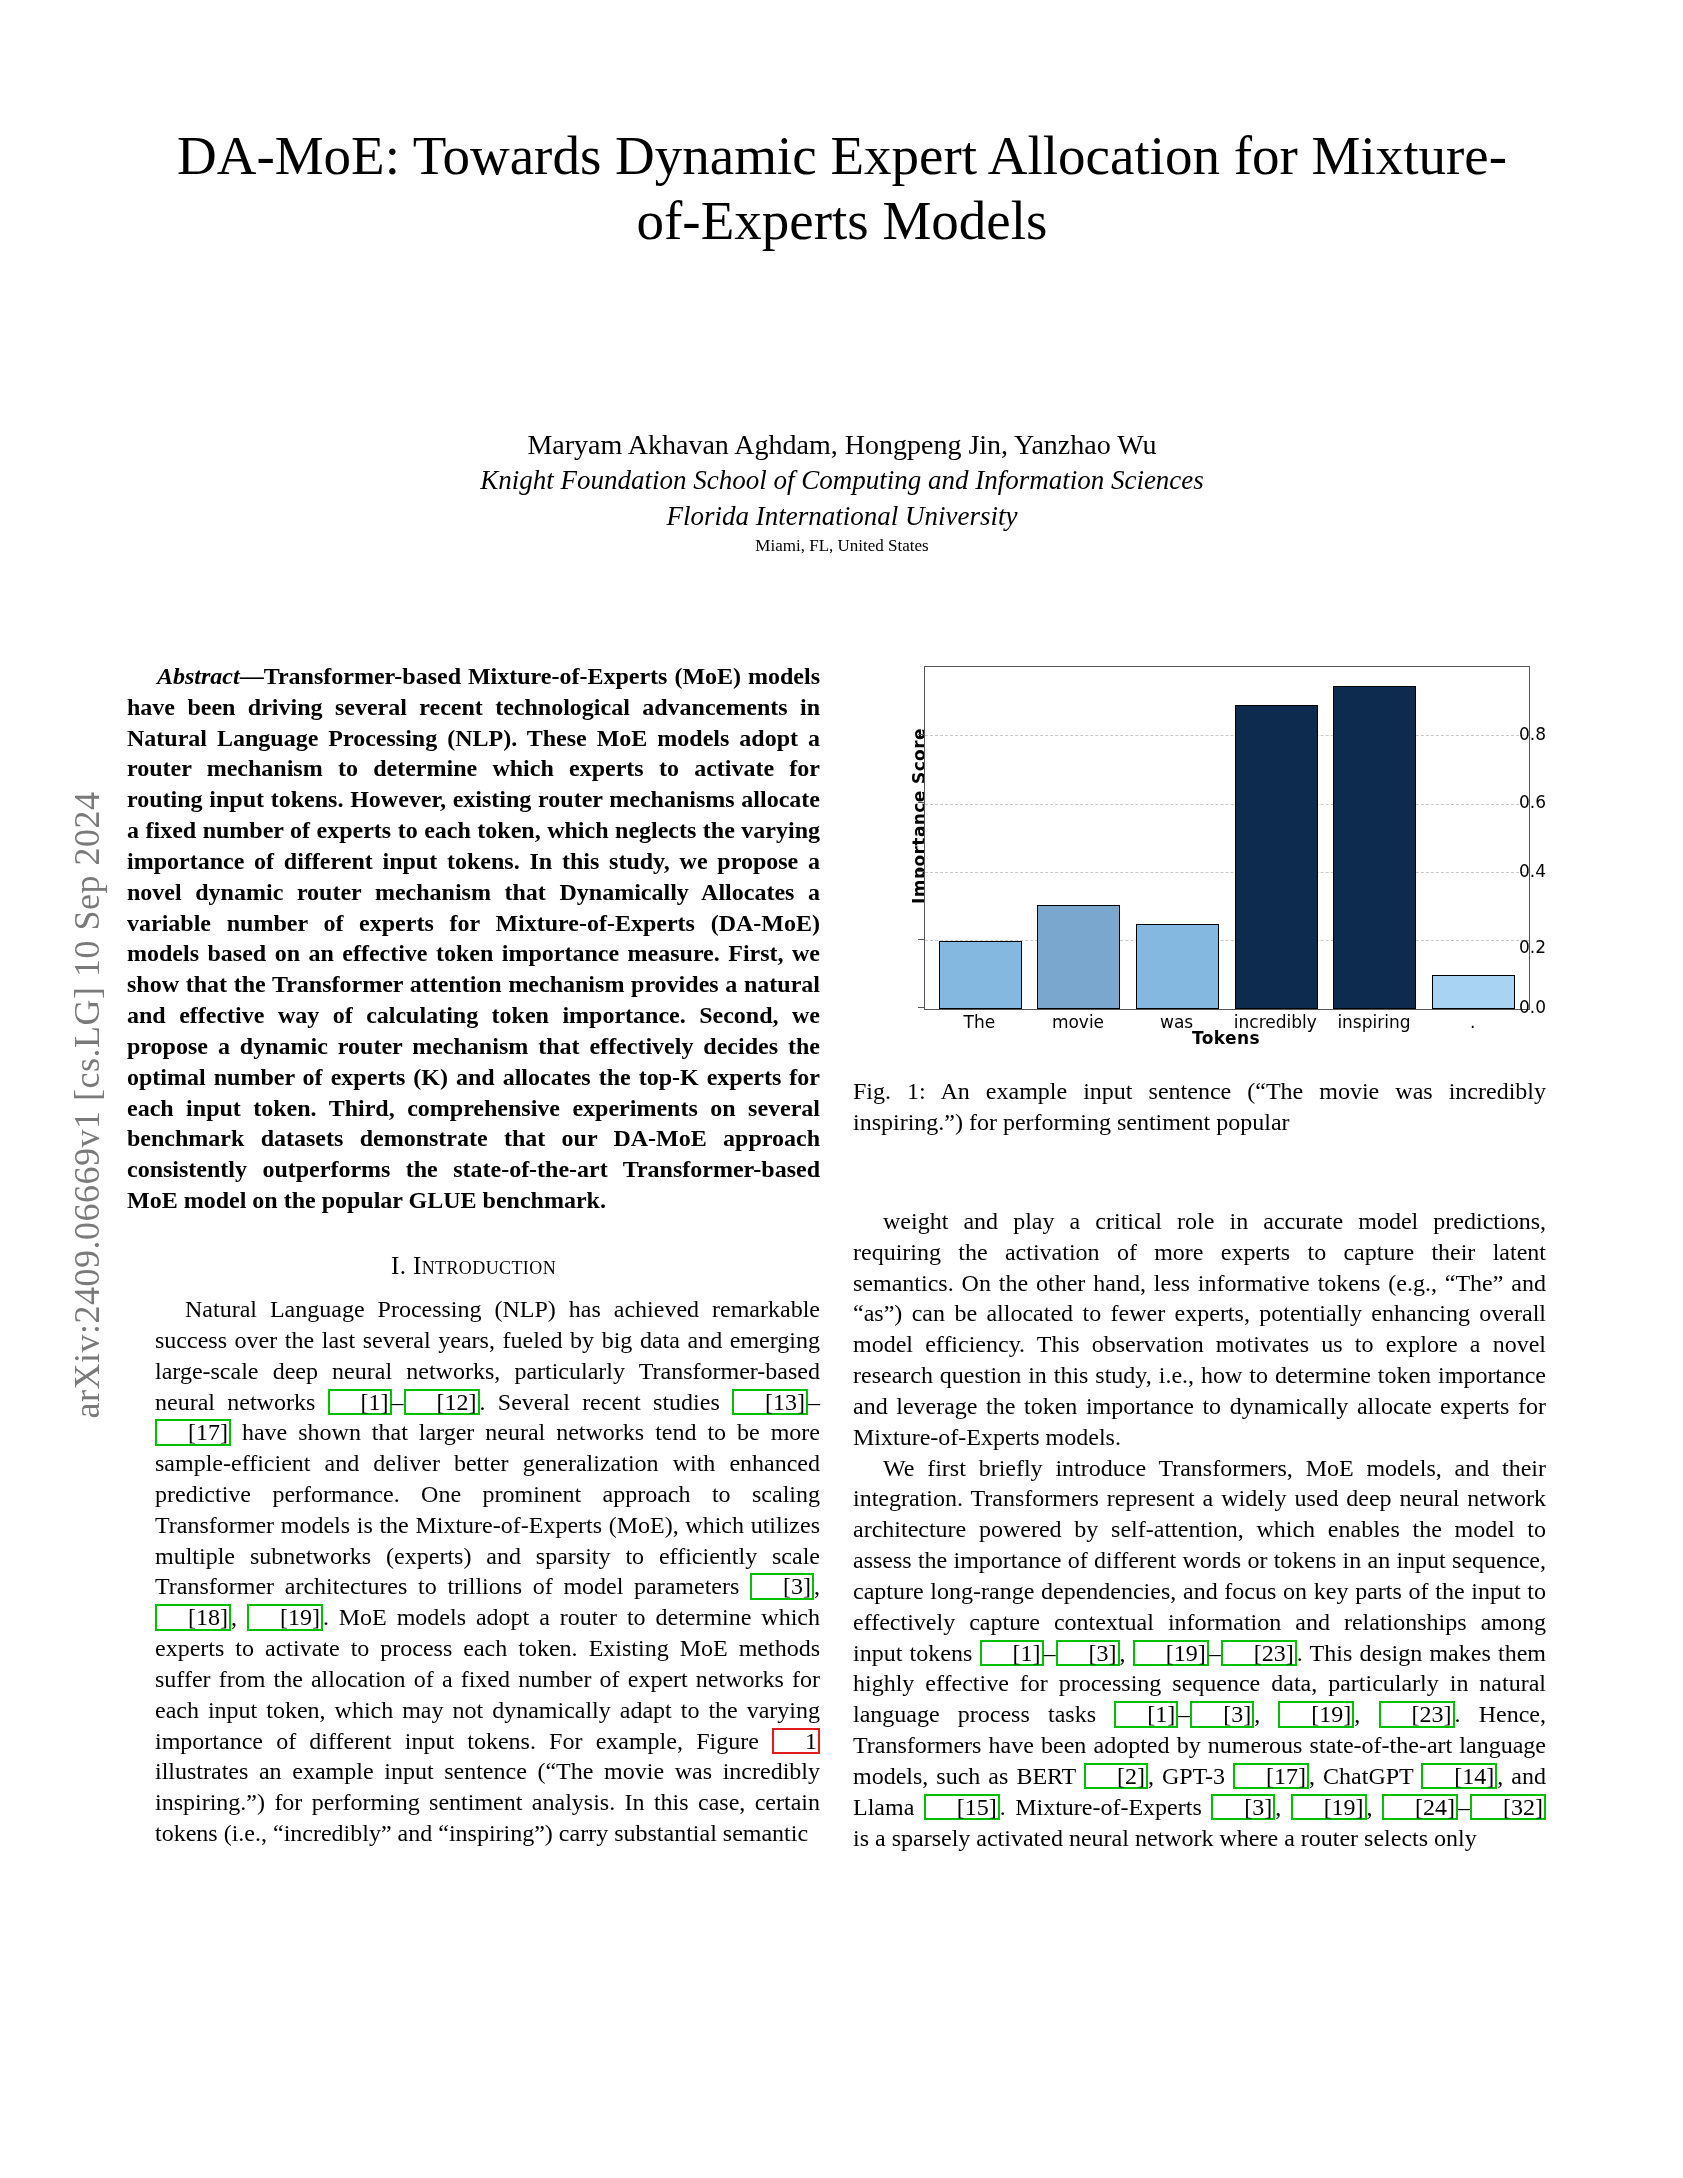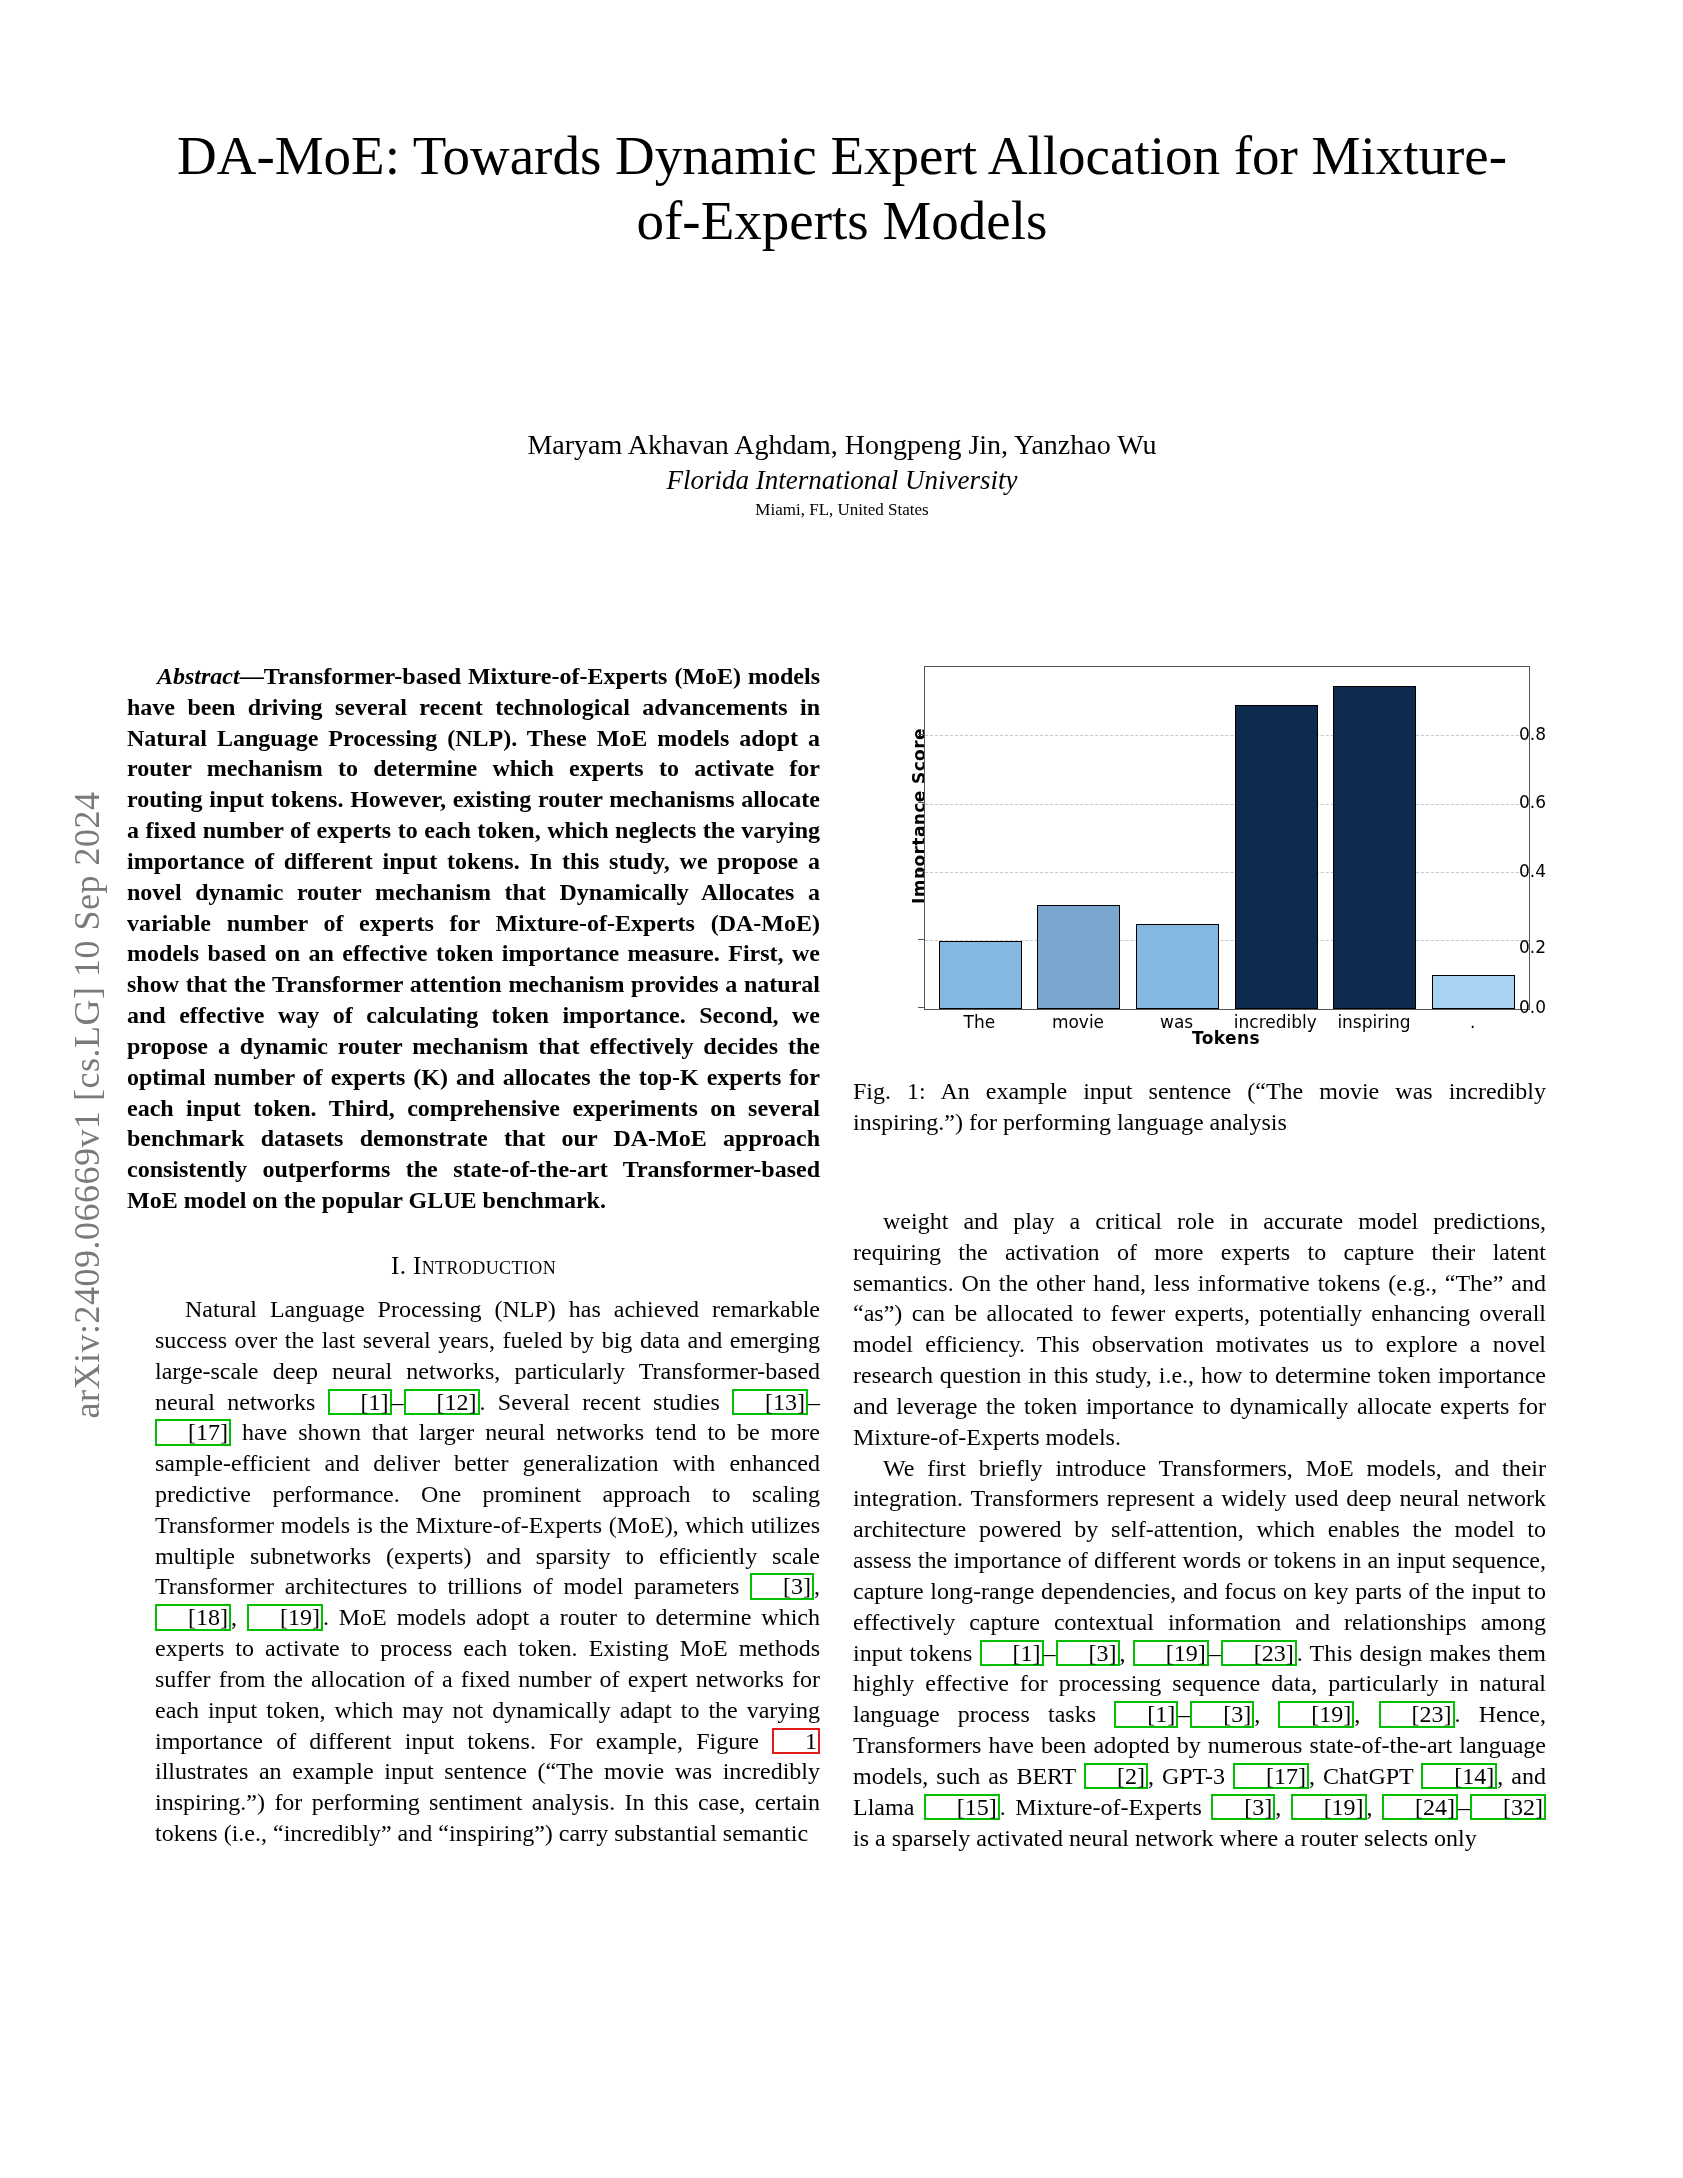--- a/index.html
+++ b/index.html
@@ -198,20 +198,21 @@
 <div id="arxiv-stamp">arXiv:2409.06669v1  [cs.LG]  10 Sep 2024</div>
 
 <div id="page">
 
   <div id="title-block">
     <div id="paper-title">DA-MoE: Towards Dynamic Expert Allocation for Mixture-of-Experts Models</div>
   </div>
 
   <div id="author-block">
     <div class="author-names">Maryam Akhavan Aghdam, Hongpeng Jin, Yanzhao Wu</div>
+    <div class="affil">Knight Foundation School of Computing and Information Sciences</div>
     <div class="affil">Florida International University</div>
     <div class="location">Miami, FL, United States</div>
   </div>
 
   <div class="col" id="col-left">
 
     <p class="para abstract-body"><span class="lead-italic">Abstract</span><span>—</span><span>Transformer-based Mixture-of-Experts (MoE) models have been driving several recent technological advancements in Natural Language Processing (NLP). These MoE models adopt a router mechanism to determine which experts to activate for routing input tokens. However, existing router mechanisms allocate a fixed number of experts to each token, which neglects the varying importance of different input tokens. In this study, we propose a novel dynamic router mechanism that Dynamically Allocates a variable number of experts for Mixture-of-Experts (DA-MoE) models based on an effective token importance measure. First, we show that the Transformer attention mechanism provides a natural and effective way of calculating token importance. Second, we propose a dynamic router mechanism that effectively decides the optimal number of experts (K) and allocates the top-K experts for each input token. Third, comprehensive experiments on several benchmark datasets demonstrate that our DA-MoE approach consistently outperforms the state-of-the-art Transformer-based MoE model on the popular GLUE benchmark.</span></p>
 
 
     <h2 class="section-head">I.  Introduction</h2>
@@ -257,21 +258,21 @@
           <div class="xtick">The</div>
           <div class="xtick">movie</div>
           <div class="xtick">was</div>
           <div class="xtick">incredibly</div>
           <div class="xtick">inspiring</div>
           <div class="xtick">.</div>
         </div>
       <div id="xlabel">Tokens</div>
     </div>
 
-    <div id="fig-caption">Fig. 1: An example input sentence (“The movie was incredibly inspiring.”) for performing language analysis</div>
+    <div id="fig-caption">Fig. 1: An example input sentence (“The movie was incredibly inspiring.”) for performing sentiment popular</div>
   </div>
 
   <div class="col" id="col-right">
     <p class="para"><span>weight and play a critical role in accurate model predictions, requiring the activation of more experts to capture their latent semantics. On the other hand, less informative tokens (e.g., “The” and “as”) can be allocated to fewer experts, potentially enhancing overall model efficiency. This observation motivates us to explore a novel research question in this study, i.e., how to determine token importance and leverage the token importance to dynamically allocate experts for Mixture-of-Experts models.</span></p>
 
     <p class="para"><span>We first briefly introduce Transformers, MoE models, and their integration. Transformers represent a widely used deep neural network architecture powered by self-attention, which enables the model to assess the importance of different words or tokens in an input sequence, capture long-range dependencies, and focus on key parts of the input to effectively capture contextual information and relationships among input tokens </span><span class="cite">[1]</span><span>–</span><span class="cite">[3]</span>, <span class="cite">[19]</span><span>–</span><span class="cite">[23]</span><span>. This design makes them highly effective for processing sequence data, particularly in natural language process tasks </span><span class="cite">[1]</span><span>–</span><span class="cite">[3]</span>, <span class="cite">[19]</span>, <span class="cite">[23]</span><span>. Hence, Transformers have been adopted by numerous state-of-the-art language models, such as BERT </span><span class="cite">[2]</span><span>, GPT-3 </span><span class="cite">[17]</span><span>, ChatGPT </span><span class="cite">[14]</span><span>, and Llama </span><span class="cite">[15]</span><span>. Mixture-of-Experts </span><span class="cite">[3]</span><span>, </span><span class="cite">[19]</span><span>, </span><span class="cite">[24]</span><span>–</span><span class="cite">[32]</span><span> is a sparsely activated neural network where a router selects only</span></p>
   </div>
 
 </div>
 

